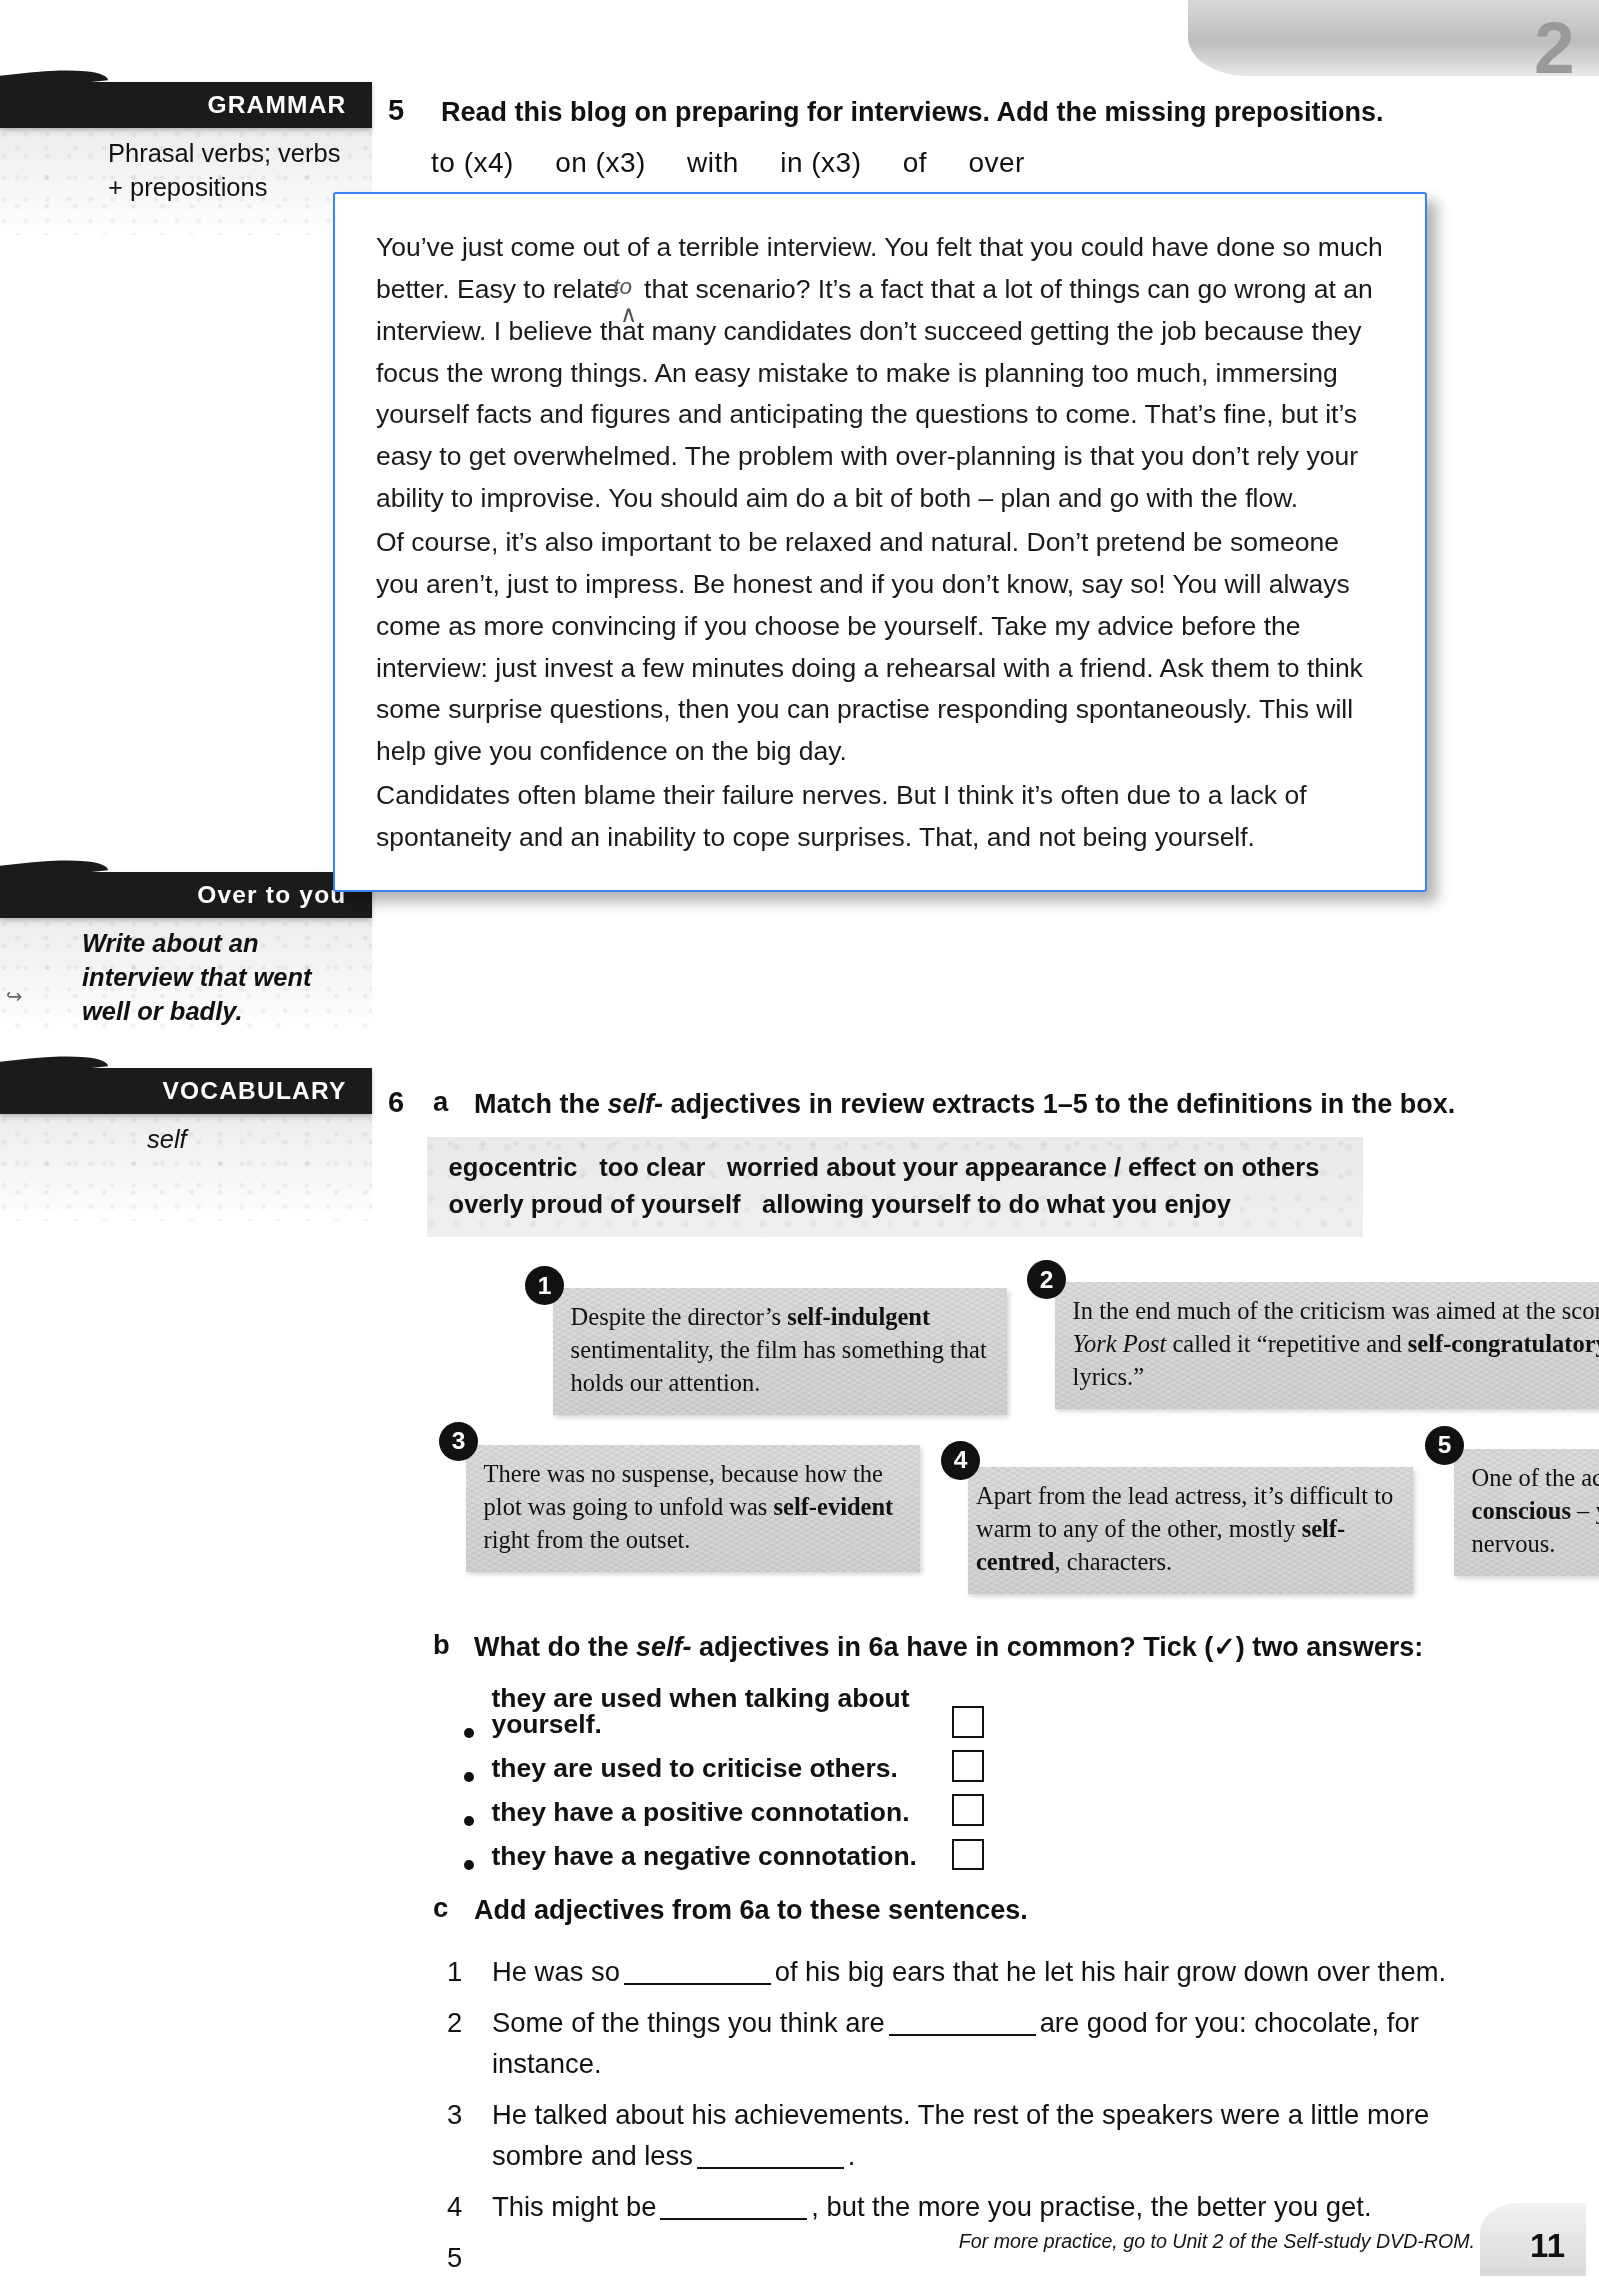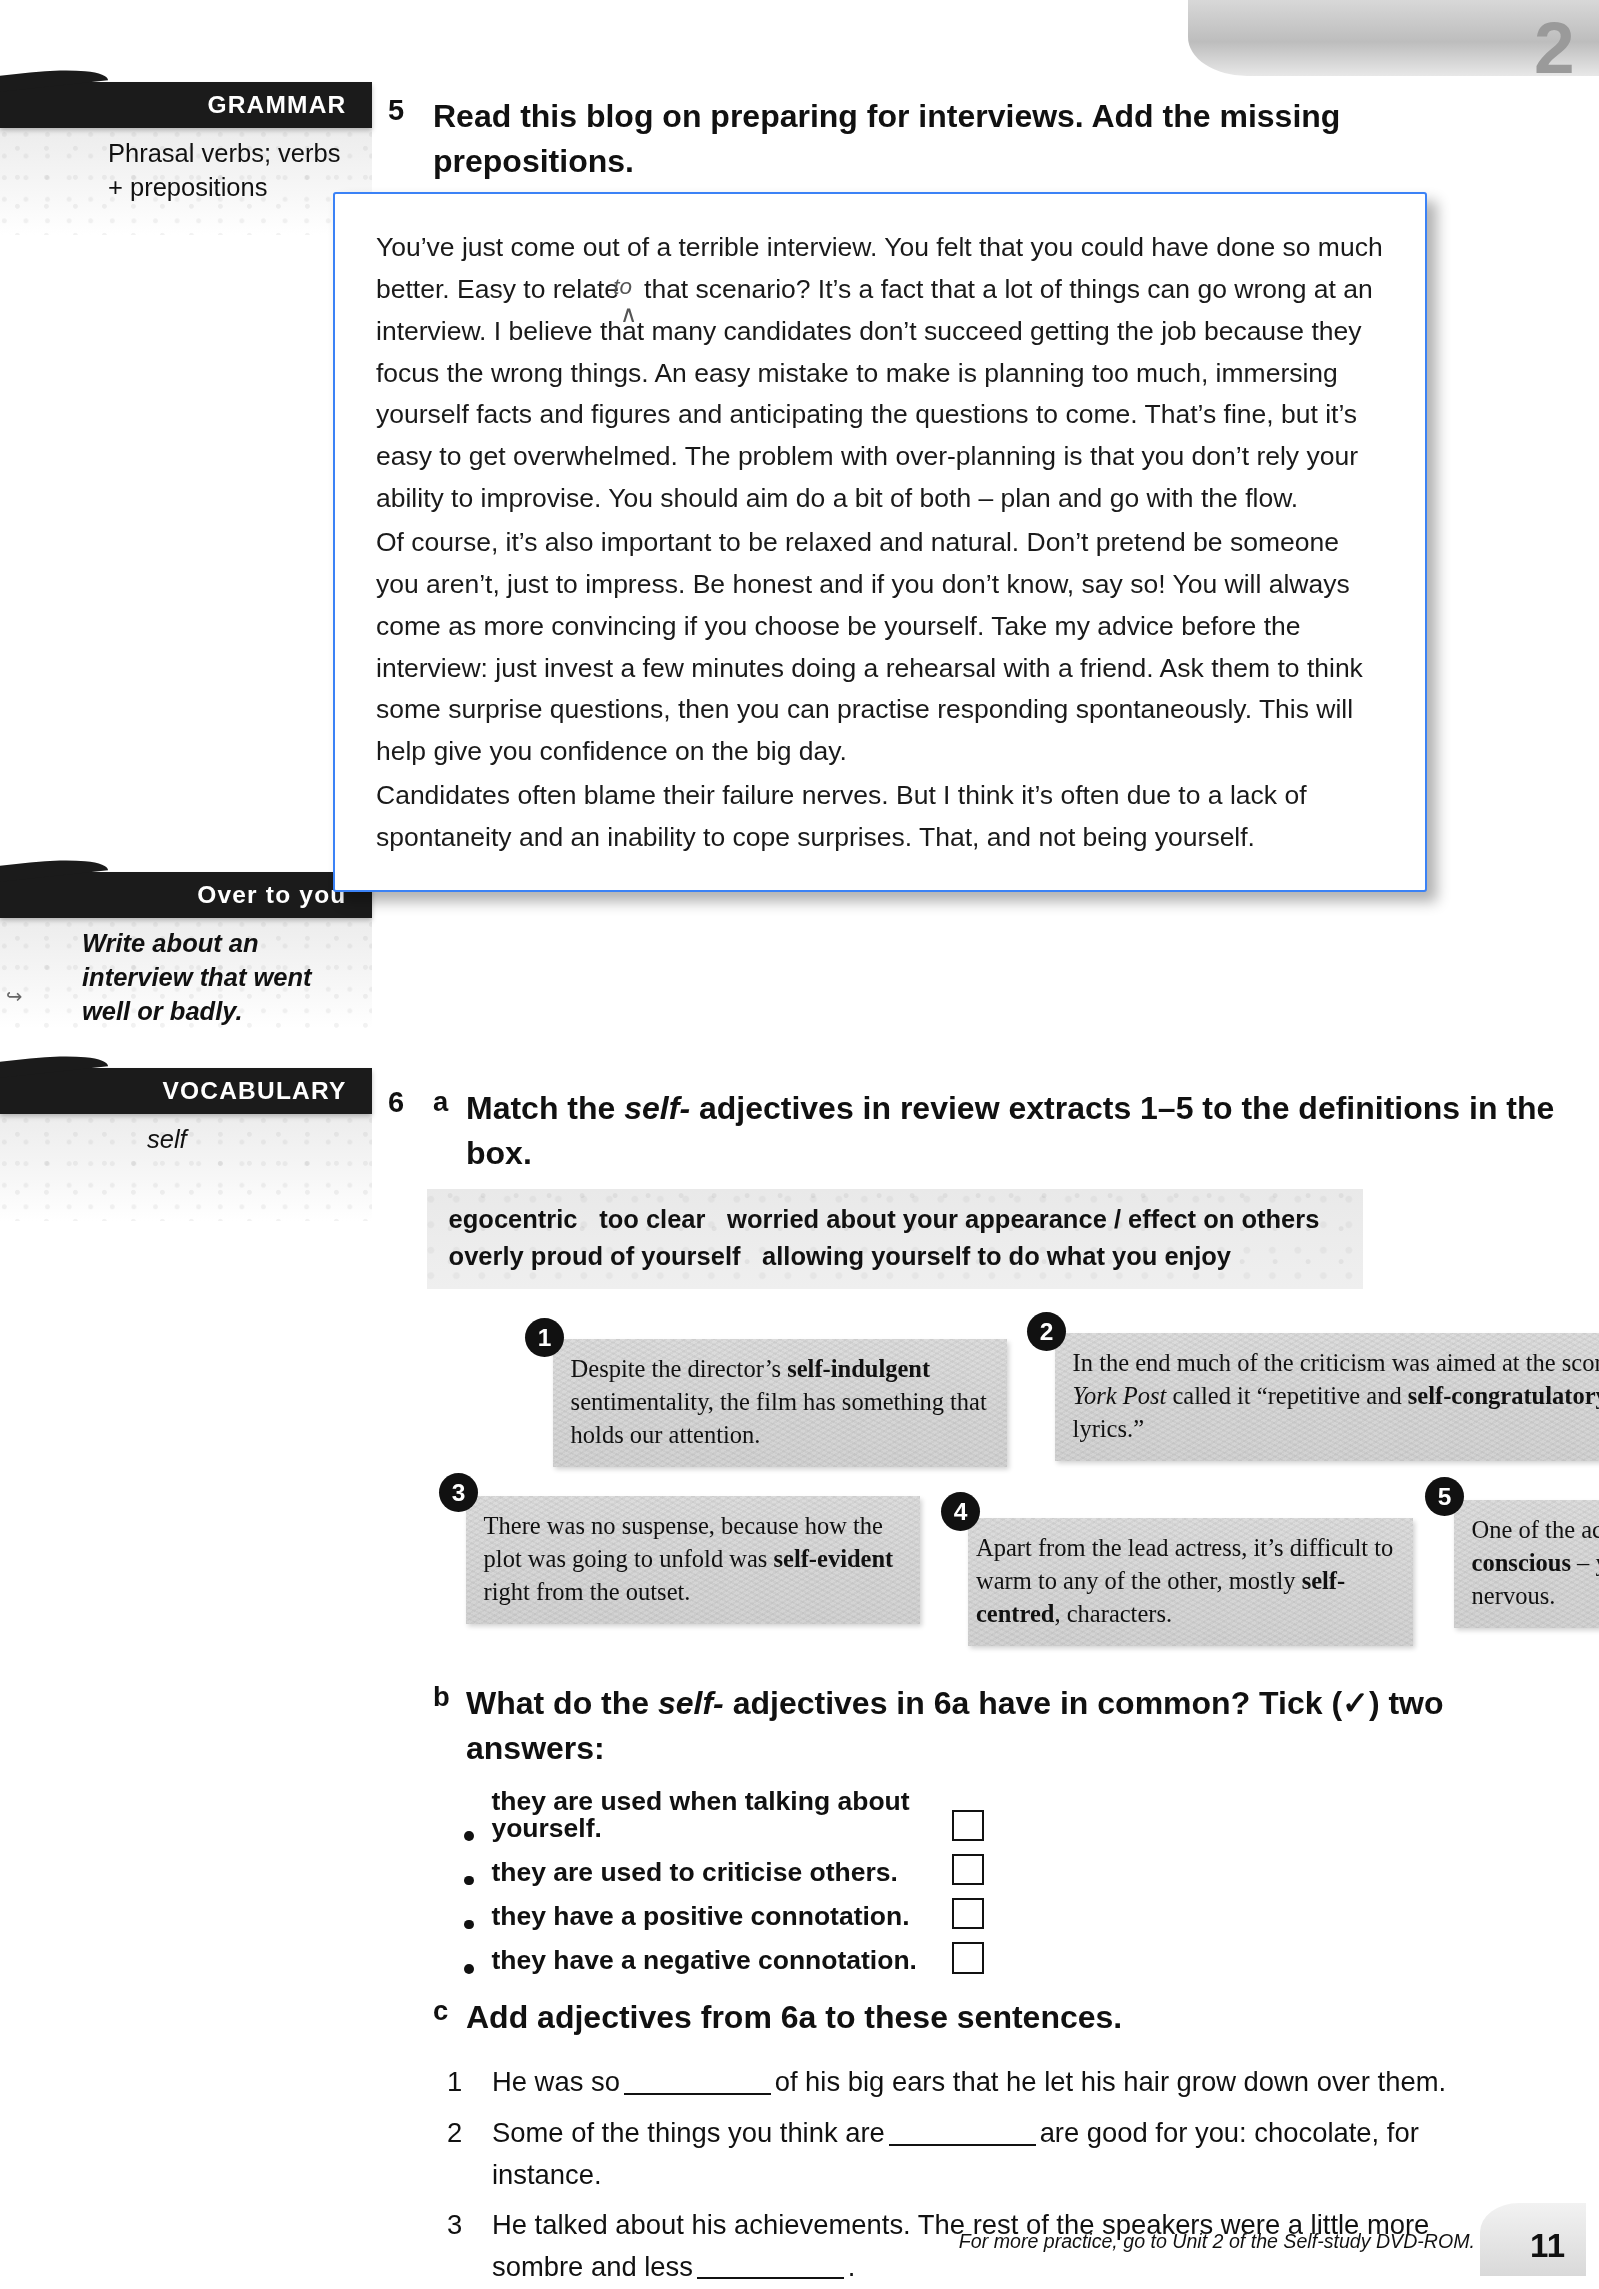--- a/index.html
+++ b/index.html
@@ -81,21 +81,21 @@
   .main { position: absolute; left: 388px; top: 0; width: 1157px; }
 
   .ex-row { display: flex; align-items: flex-start; }
   .ex-num {
     font-size: 29px; font-weight: bold; width: 45px; flex: none;
   }
   .ex-letter {
     font-size: 27.4px; font-weight: bold; width: 33px; flex: none;
   }
   .ex-text {
-    font-size: 32px; font-weight: bold; line-height: 1.4;
+    font-size: 27px; font-weight: bold; line-height: 1.4; margin-left: 8px;
   }
   .prep-list {
     font-size: 28px;
     margin: 15.7px 0 0 43px;
     letter-spacing: 0.5px;
   }
   .prep-list span { margin-right: 33px; }
 
   
   .blog-wrap {

